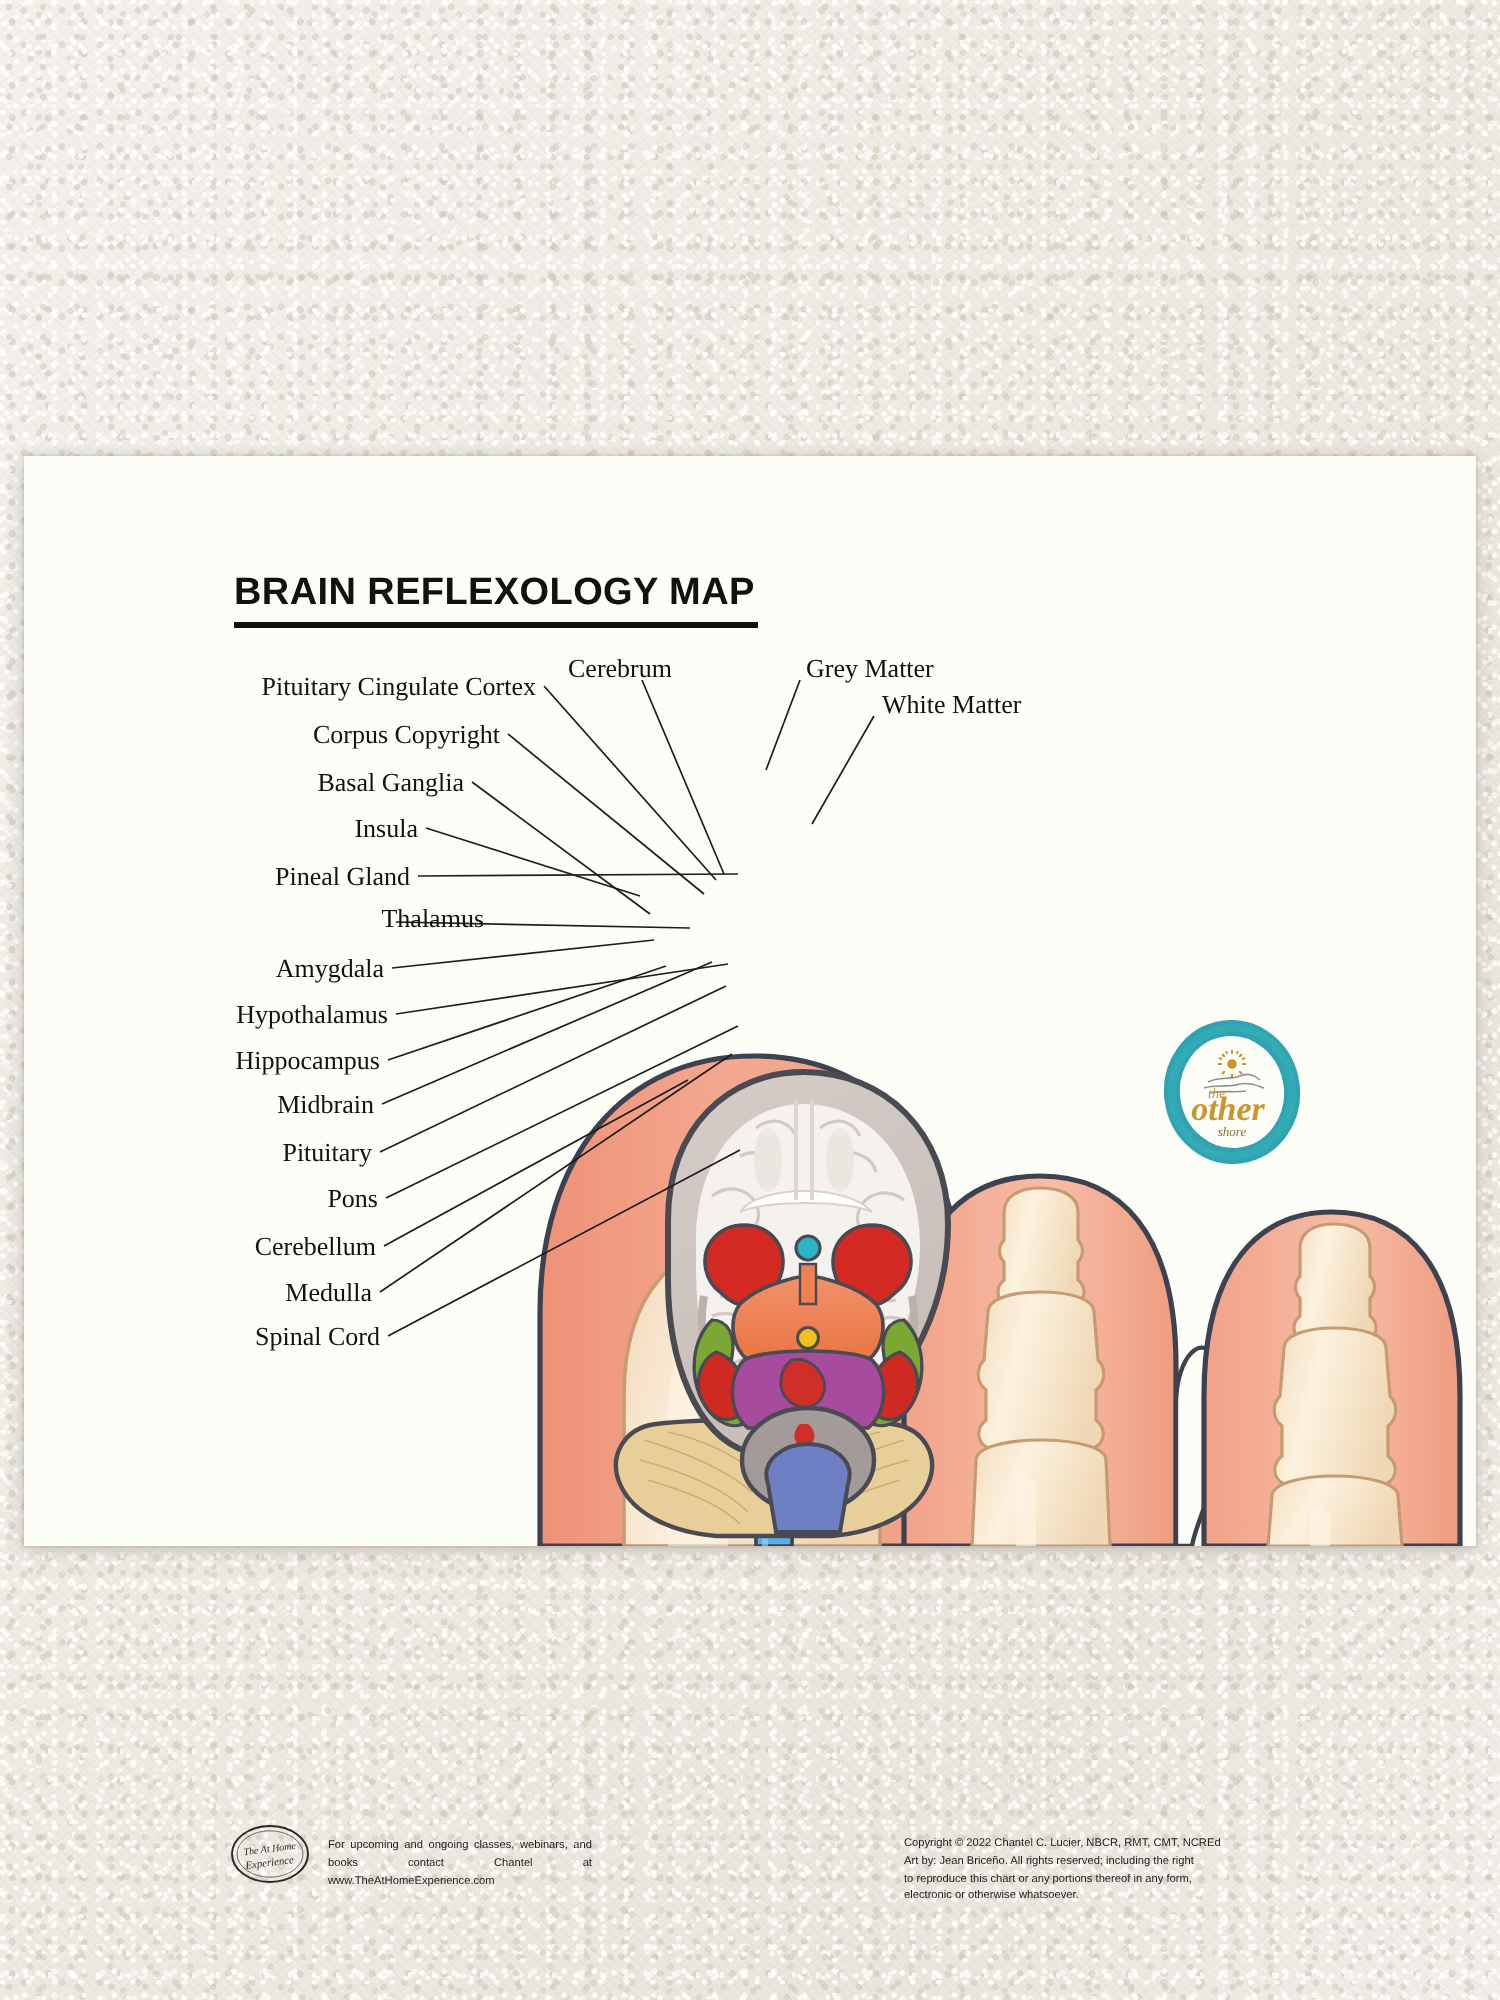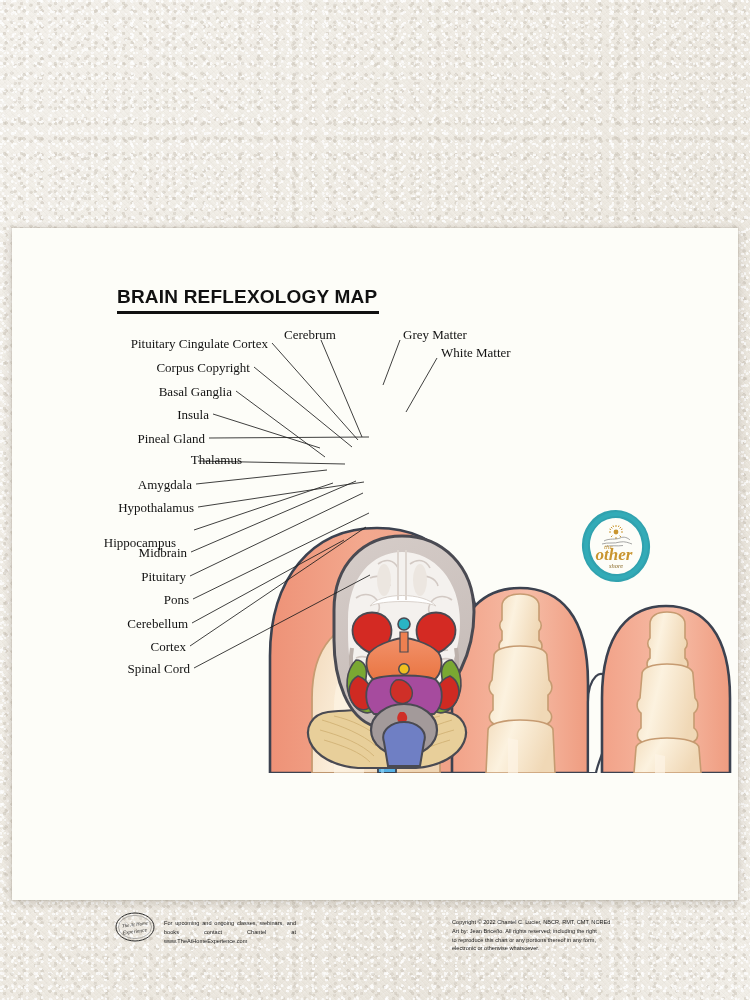--- a/index.html
+++ b/index.html
@@ -33,21 +33,21 @@
   }
   #wall:after{
     content:"";position:absolute;inset:0;
     background-image:
       repeating-linear-gradient(47deg, rgba(255,255,255,.10) 0 1px, rgba(196,189,177,.07) 1px 2px, transparent 2px 4px),
       repeating-linear-gradient(-38deg, rgba(255,255,255,.09) 0 1px, rgba(199,192,180,.06) 1px 2px, transparent 2px 5px);
   }
 
   
   #poster{
-    position:absolute;left:12px;top:228px;width:726px;height:672px;
+    position:absolute;left:12px;top:228px;width:726px;height:545px;
     background:#fdfdf8;
     box-shadow:0 2px 9px rgba(110,100,88,.32), 0 0 0 1px rgba(180,172,160,.22);
   }
   #art{position:absolute;inset:0;}
 
   
   #title-block{position:absolute;left:105px;top:58px;}
   #title{
     font-size:19px;font-weight:700;color:#111;letter-spacing:.2px;
     font-family:"Liberation Sans", sans-serif;white-space:nowrap;
@@ -311,26 +311,26 @@
 
   <div id="labels">
       <div class="lbl r" style="left: 256px; top: 115px;">Pituitary Cingulate Cortex</div>
       <div class="lbl r" style="left: 238px; top: 139px;">Corpus Copyright</div>
       <div class="lbl r" style="left: 220px; top: 163px; padding-left: 19px;">Basal Ganglia</div>
       <div class="lbl r" style="left: 197px; top: 186px;">Insula</div>
       <div class="lbl r" style="left: 193px; top: 210px;">Pineal Gland</div>
       <div class="lbl r" style="left: 182px; top: 231px; margin-left: 48px;">Thalamus</div>
       <div class="lbl r" style="left: 180px; top: 256px;">Amygdala</div>
       <div class="lbl r" style="left: 182px; top: 279px;">Hypothalamus</div>
-      <div class="lbl r" style="left: 164px; top: 302px; margin-top: 12px;">Hippocampus</div>
+      <div class="lbl r" style="left: 178px; top: 302px;">Hippocampus</div>
       <div class="lbl r" style="left: 175px; top: 324px;">Midbrain</div>
       <div class="lbl r" style="left: 174px; top: 348px;">Pituitary</div>
       <div class="lbl r" style="left: 177px; top: 371px;">Pons</div>
       <div class="lbl r" style="left: 176px; top: 395px;">Cerebellum</div>
-      <div class="lbl r" style="left: 174px; top: 418px;">Cortex</div>
+      <div class="lbl r" style="left: 174px; top: 418px;">Medulla</div>
       <div class="lbl r" style="left: 178px; top: 440px;">Spinal Cord</div>
       <div class="lbl l" style="left: 272px; top: 106px;">Cerebrum</div>
       <div class="lbl l" style="left: 391px; top: 106px; text-align: center;">Grey Matter</div>
       <div class="lbl l" style="left: 429px; top: 124px;">White Matter</div>
     </div>
 
   <svg id="tos-logo" viewBox="0 0 84 72">
     <ellipse cx="42" cy="36" rx="30" ry="32" fill="none" stroke="#1f9aa8" stroke-width="8" stroke-linecap="round" transform="rotate(-8 42 36)" opacity=".92"></ellipse>
     <ellipse cx="42" cy="36" rx="30" ry="32" fill="none" stroke="#35b2bd" stroke-width="4" stroke-linecap="round" transform="rotate(6 42 36)" opacity=".55"></ellipse>
     <ellipse cx="42" cy="36" rx="24" ry="26" fill="#fdfdf8"></ellipse>

